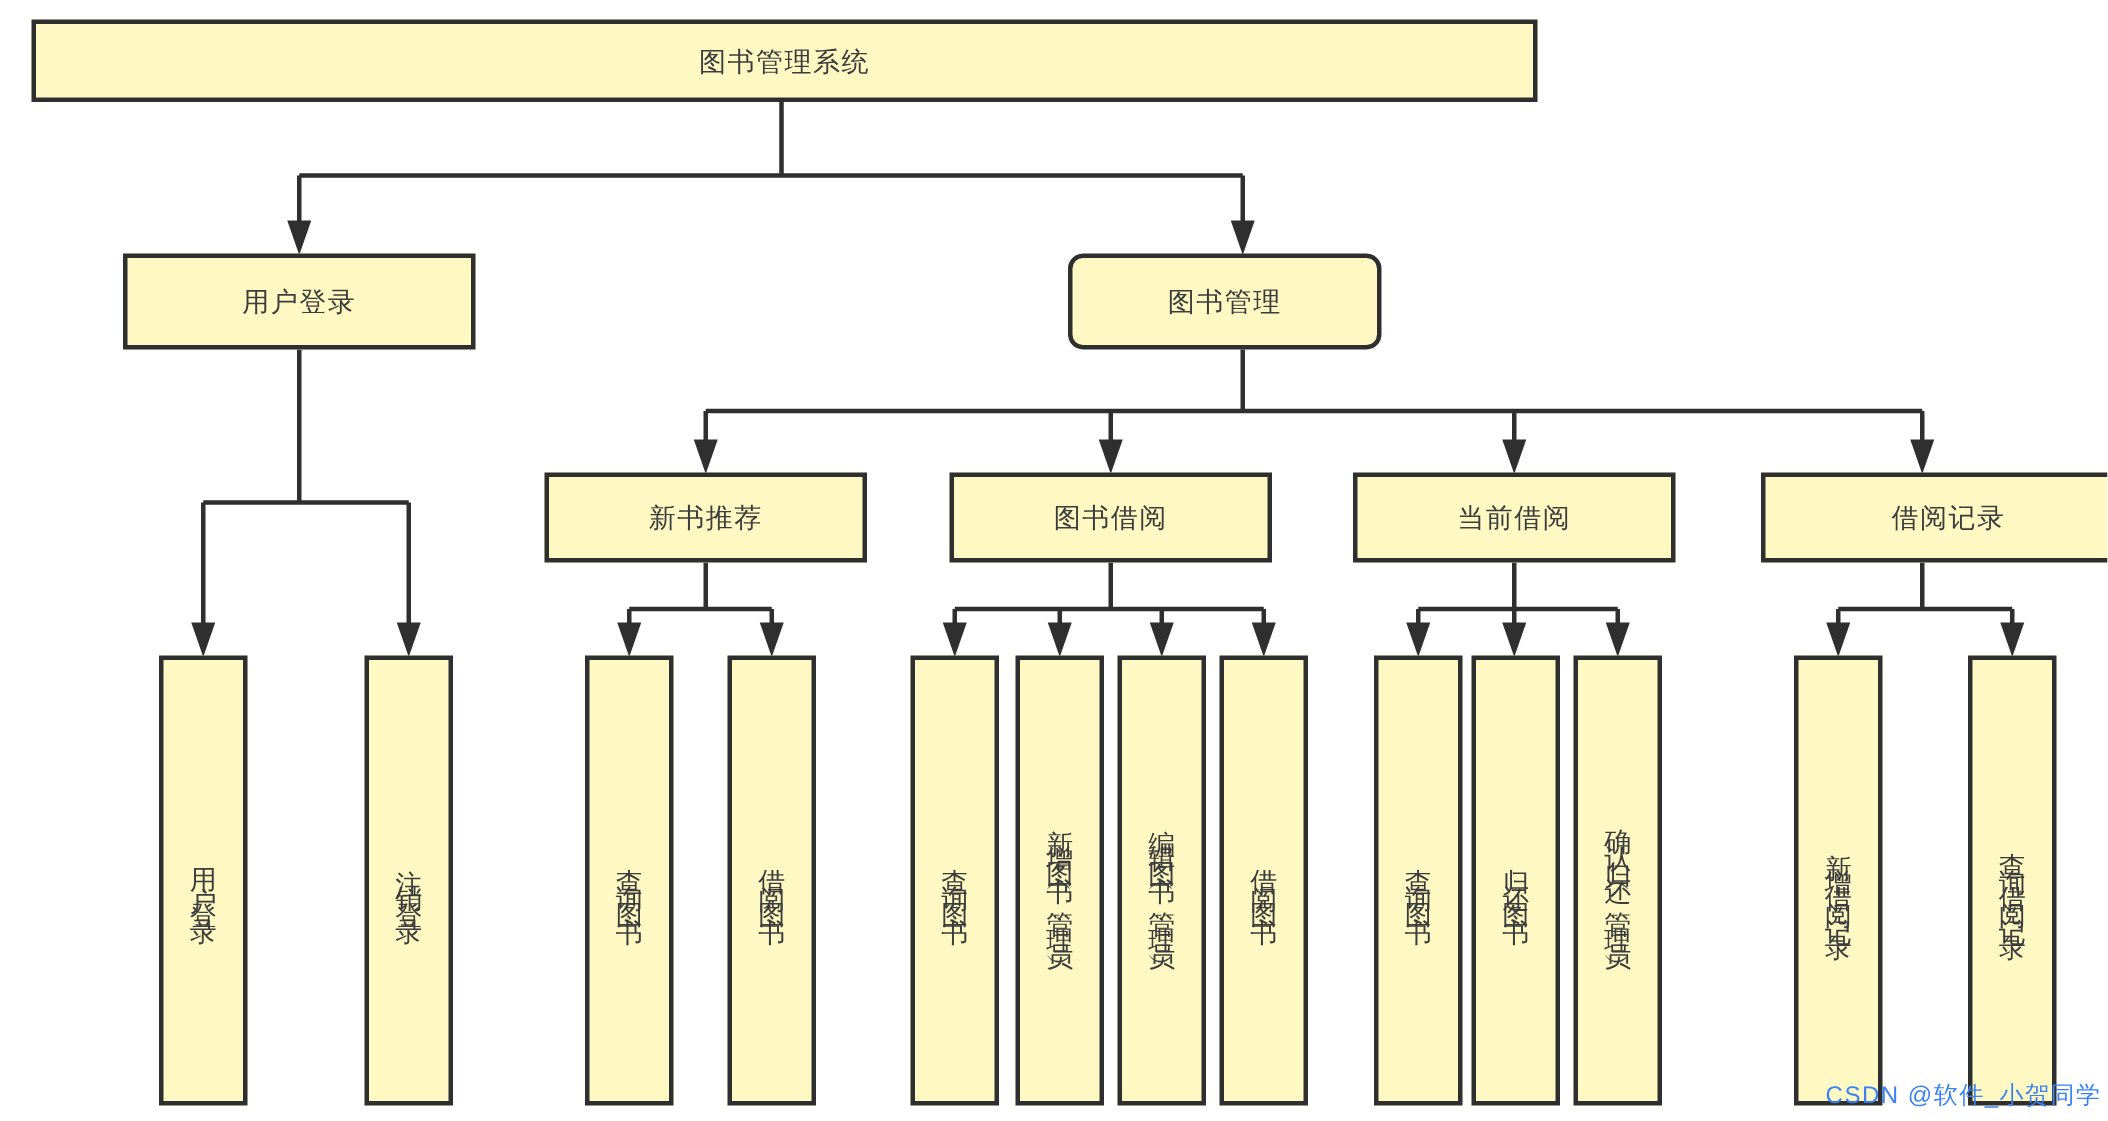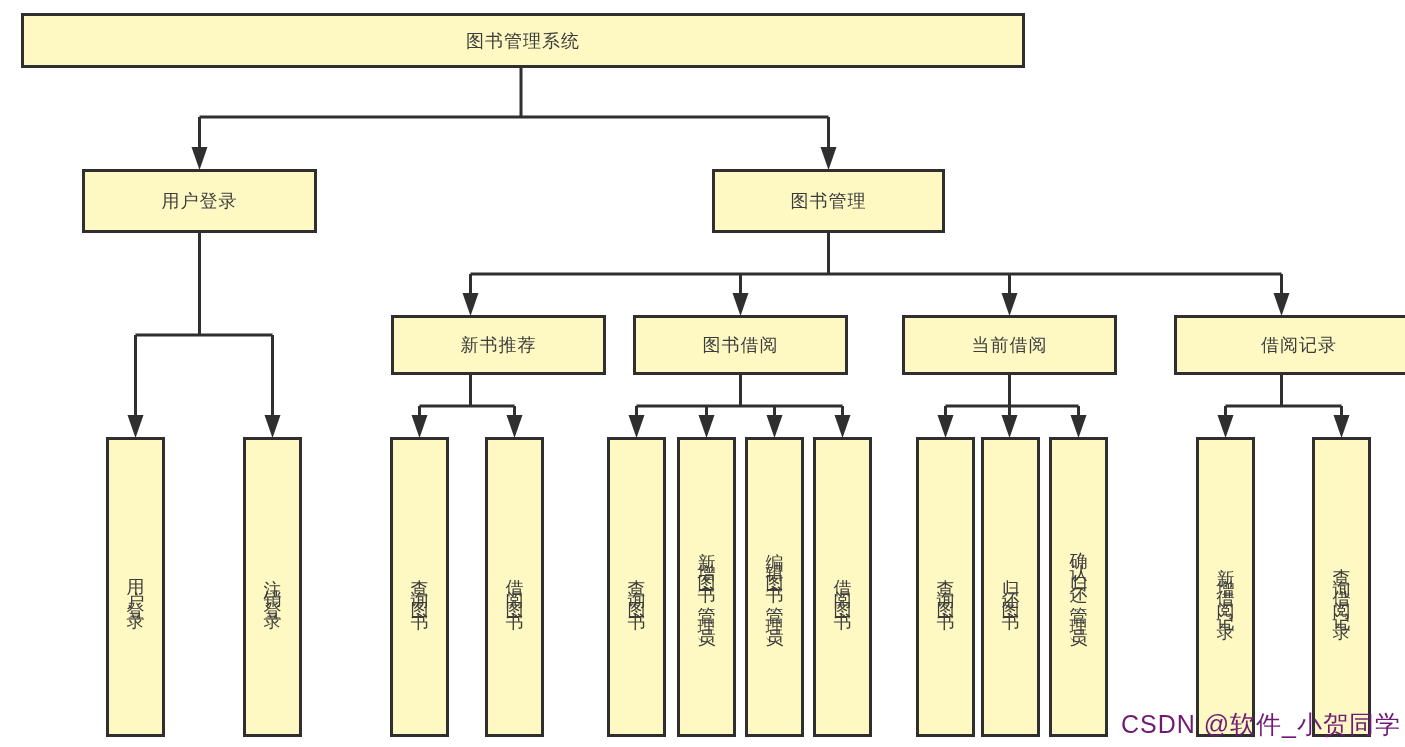--- a/index.html
+++ b/index.html
@@ -31,22 +31,22 @@
     text-orientation: mixed;
     font-size: 18px;
     line-height: 1;
     letter-spacing: 11px;
     color: #3c3c3c;
   }
   .watermark {
     position: absolute;
     right: 4px;
     bottom: 6px;
-    font-size: 25px;
-    color: #701a75;
+    font-size: 16px;
+    color: #3b82f6;
     letter-spacing: 1px;
     white-space: nowrap;
   }
 </style>
 </head>
 <body>
 
 <div class="canvas">
 
   <svg class="connectors" width="1405" height="747" viewBox="0 0 1405 747">
@@ -107,25 +107,25 @@
     </g>
   </svg>
 
   <div class="box hbox" style="left:21px; top:13px; width:1004px; height:55px;">
     <span>图书管理系统</span>
   </div>
 
   <div class="box hbox" style="left:82px; top:169px; width:235px; height:64px;">
     <span>用户登录</span>
   </div>
-  <div class="box hbox" style="left:712px; top:169px; width:233px; height:64px;">
+  <div class="box hbox" style="left:712px; top:169px; width:209px; height:64px;border-radius:10px;">
     <span>图书管理</span>
   </div>
 
-  <div class="box hbox" style="left:363px; top:315px; width:215px; height:60px;margin-left:28px;">
+  <div class="box hbox" style="left:363px; top:315px; width:215px; height:60px;">
     <span>新书推荐</span>
   </div>
   <div class="box hbox" style="left:902px; top:315px; width:215px; height:60px;">
     <span>当前借阅</span>
   </div>
   <div class="box hbox" style="left:633px; top:315px; width:215px; height:60px;">
     <span>图书借阅</span>
   </div>
   <div class="box hbox" style="left:1174px; top:315px; width:250px; height:60px;">
     <span>借阅记录</span>

